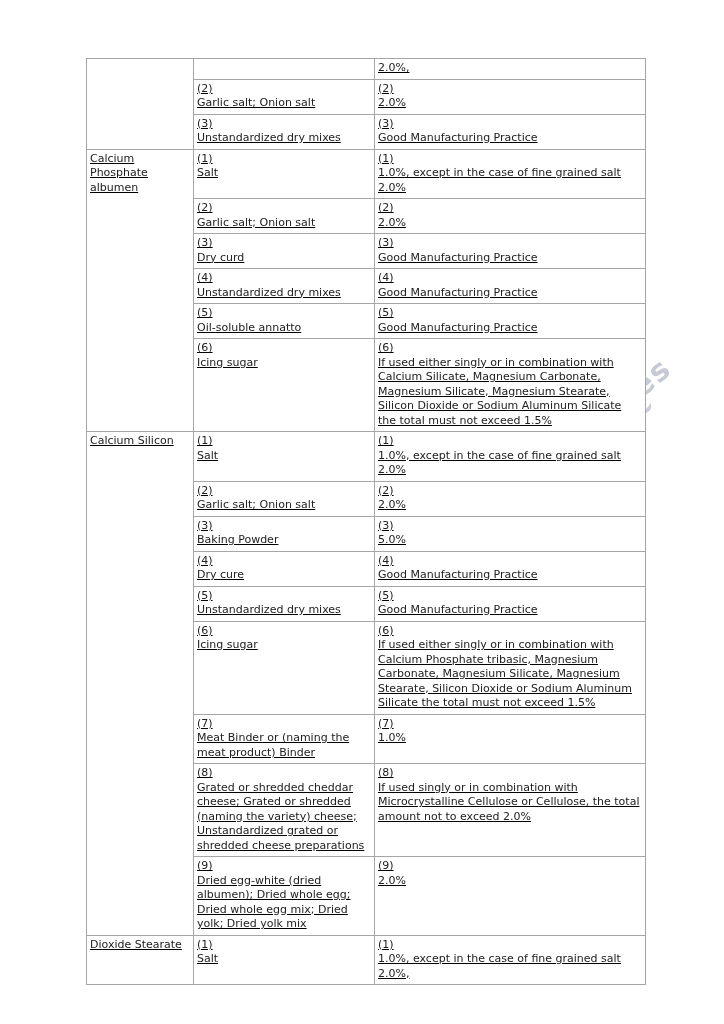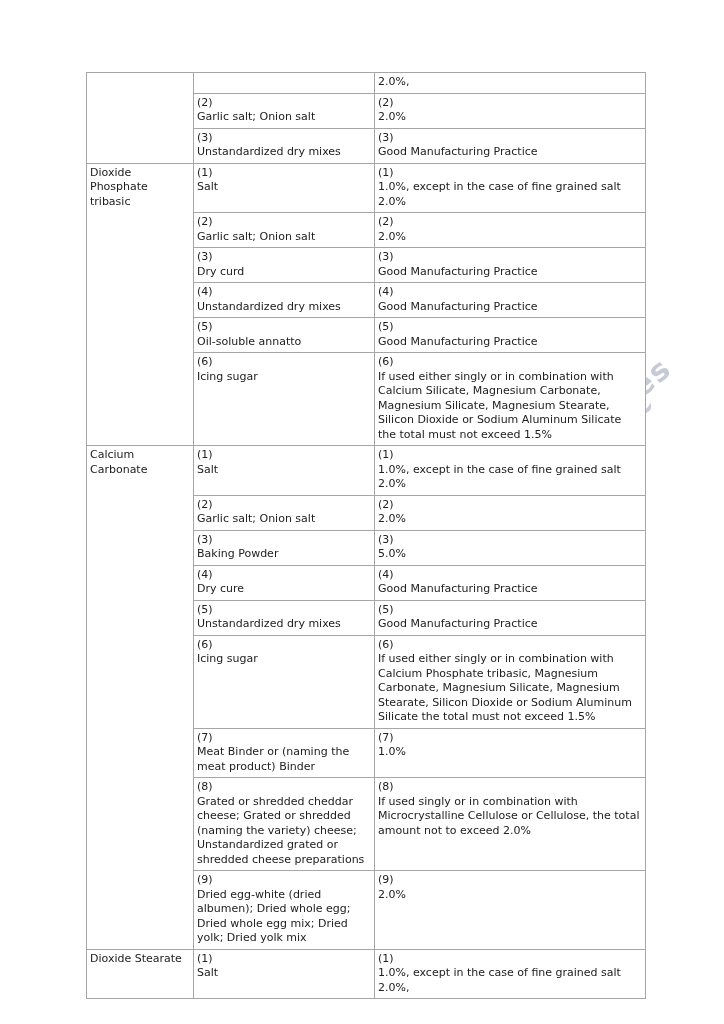--- a/index.html
+++ b/index.html
@@ -39,26 +39,27 @@
     width: 13px;
     height: 11px;
     border: 0 solid #c9cdd8;
     border-bottom-width: 4px;
     border-radius: 0 0 10px 8px;
     transform: rotate(-38deg);
   }
   table.additive-table {
     position: absolute;
     left: 86px;
-    top: 72px;
+    top: 58px;
     width: 559px;
     z-index: 1;
     border-collapse: collapse;
     table-layout: fixed;
     background: #ffffff;
+    text-decoration: underline;
   }
   table.additive-table td {
     border: 1px solid #a6a6a6;
     vertical-align: top;
     padding: 2px 4px 3px 3px;
     font-size: 11px;
     line-height: 14.5px;
     color: #212121;
     white-space: pre-line;
     overflow-wrap: break-word;
@@ -93,21 +94,21 @@
           <td class="c-max">(2)
 2.0%</td>
         </tr>
         <tr>
           <td class="c-perm">(3)
 Unstandardized dry mixes</td>
           <td class="c-max">(3)
 Good Manufacturing Practice</td>
         </tr>
         <tr>
-          <td class="c-add" rowspan="6">Dioxide Phosphate tribasic</td>
+          <td class="c-add" rowspan="6">Calcium Phosphate albumen</td>
           <td class="c-perm">(1)
 Salt</td>
           <td class="c-max">(1)
 1.0%, except in the case of fine grained salt 2.0%</td>
         </tr>
         <tr>
           <td class="c-perm">(2)
 Garlic salt; Onion salt</td>
           <td class="c-max">(2)
 2.0%</td>
@@ -130,21 +131,21 @@
           <td class="c-max">(5)
 Good Manufacturing Practice</td>
         </tr>
         <tr>
           <td class="c-perm">(6)
 Icing sugar</td>
           <td class="c-max">(6)
 If used either singly or in combination with Calcium Silicate, Magnesium Carbonate, Magnesium Silicate, Magnesium Stearate, Silicon Dioxide or Sodium Aluminum Silicate the total must not exceed 1.5%</td>
         </tr>
         <tr>
-          <td class="c-add" rowspan="9">Calcium Carbonate</td>
+          <td class="c-add" rowspan="9">Calcium Silicon</td>
           <td class="c-perm">(1)
 Salt</td>
           <td class="c-max">(1)
 1.0%, except in the case of fine grained salt 2.0%</td>
         </tr>
         <tr>
           <td class="c-perm">(2)
 Garlic salt; Onion salt</td>
           <td class="c-max">(2)
 2.0%</td>

